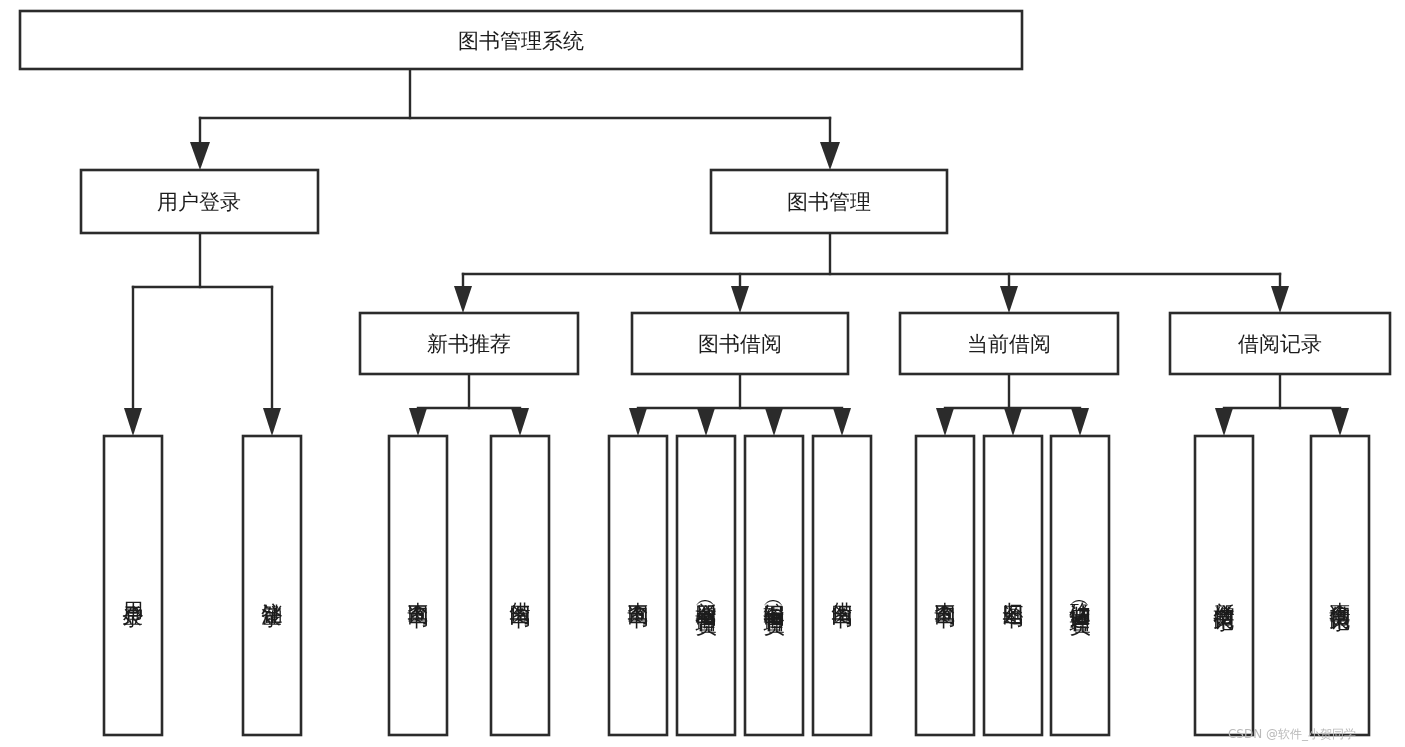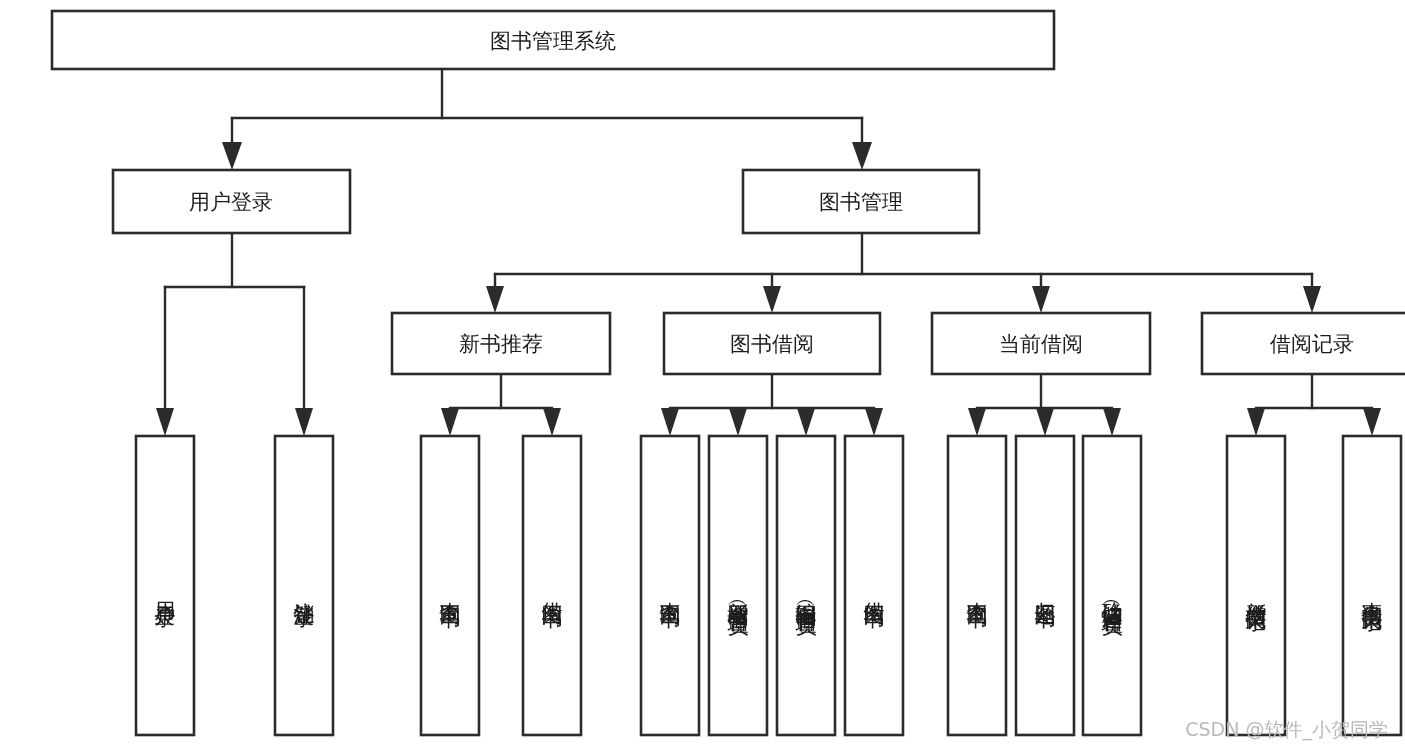--- a/index.html
+++ b/index.html
@@ -11,21 +11,20 @@
     width: 1405px;
     height: 747px;
     overflow: hidden;
     font-family: "DejaVu Sans", "Liberation Sans", sans-serif;
   }
   #diagram-root {
     position: relative;
     width: 1366px;
     height: 747px;
     background: #ffffff;
-    margin-left: 32px;
   }
   svg#flowchart {
     display: block;
     width: 1405px;
     height: 747px;
   }
   .node-rect {
     fill: #ffffff;
     stroke: #2b2b2b;
     stroke-width: 2.6;
@@ -54,21 +53,21 @@
     writing-mode: vertical-rl;
     text-orientation: upright;
     letter-spacing: 2px;
     dominant-baseline: central;
   }
   .watermark {
     position: absolute;
     right: 10px;
     bottom: 4px;
     font-family: "DejaVu Sans", "Liberation Sans", sans-serif;
-    font-size: 19px;
+    font-size: 12px;
     color: #b9b9b9;
     white-space: nowrap;
     user-select: none;
   }
 </style>
 </head>
 <body>
 
 <div id="diagram-root">
 

